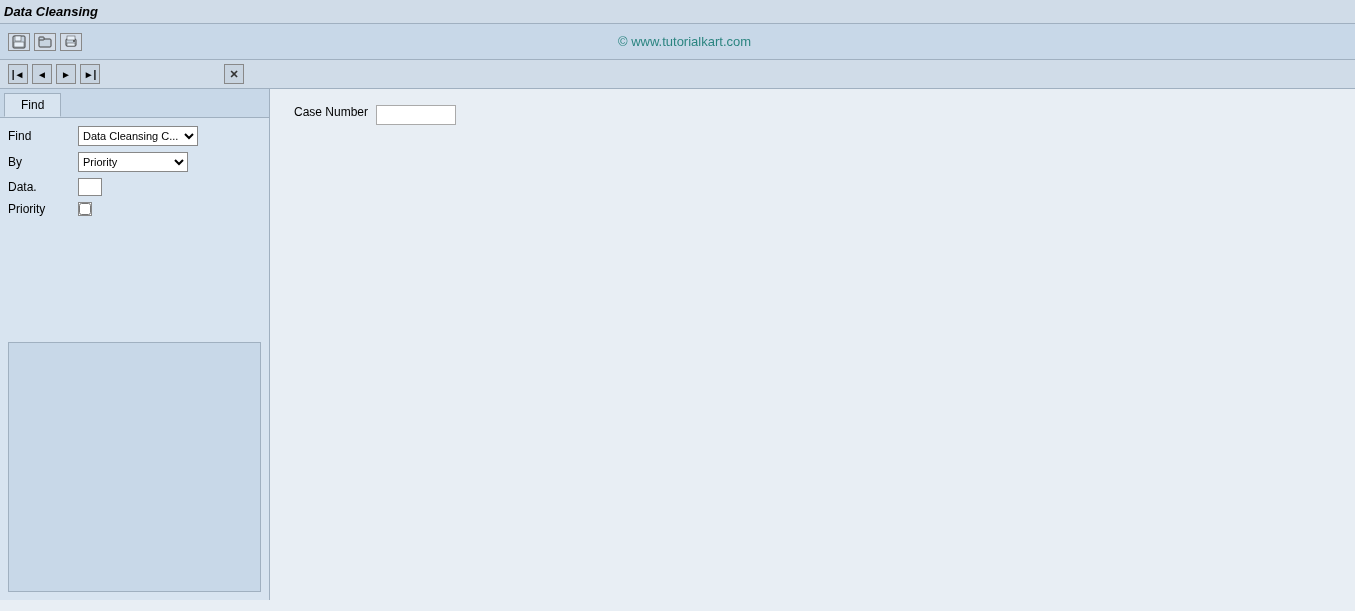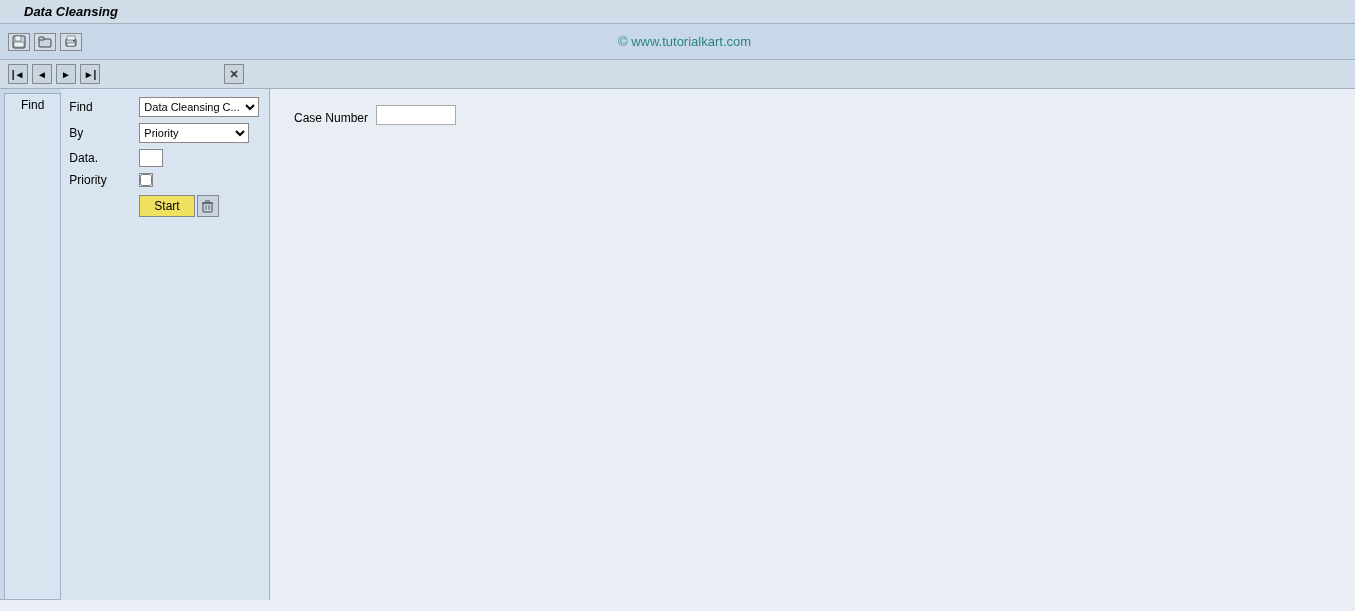--- a/index.html
+++ b/index.html
@@ -6,21 +6,21 @@
     body {
       font-family: Arial, sans-serif;
       font-size: 12px;
       background: #e8eef4;
       color: #000;
     }
 
     
     .title-bar {
       background: #d0dce8;
-      padding: 4px 24px;
+      padding: 4px 4px;
       font-weight: bold;
       font-size: 13px;
       font-style: italic;
       border-bottom: 1px solid #a0b0c0;
     }
 
     
     .toolbar-row {
       background: #c8d8e8;
       padding: 4px 8px;
@@ -101,21 +101,21 @@
       height: calc(611px - 100px);
     }
 
     
     .left-panel {
       width: 270px;
       background: #d8e4f0;
       border-right: 1px solid #a0b0c0;
       flex-shrink: 0;
       display: flex;
-      flex-direction: row;
+      flex-direction: column;
     }
 
     
     .tab-bar {
       display: flex;
       background: #c8d8e8;
       border-bottom: 1px solid #a0b0c0;
     }
 
     .tab {
@@ -216,21 +216,21 @@
 
     
     .right-panel {
       flex: 1;
       background: #e8eef4;
       padding: 16px 24px;
     }
 
     .case-number-row {
       display: flex;
-      align-items: flex-end;
+      align-items: flex-start;
       gap: 8px;
     }
 
     .case-number-label {
       font-size: 12px;
     }
 
     .case-number-input {
       border: 1px solid #aaa;
       background: #fff;
@@ -321,32 +321,20 @@
       </div>
 
       <div class="form-row">
         <div class="form-label">Priority</div>
         <div class="form-checkbox" style="display:flex;align-items:center;justify-content:center;">
           <input type="checkbox" style="margin: 0px; width: 12px; height: 12px;">
         </div>
       </div>
 
 
-      <div class="btn-row">
-        <button class="start-btn">Start</button>
-        <div class="delete-btn">
-          <svg width="13" height="13" viewBox="0 0 13 13" fill="none">
-            <rect x="2" y="3" width="9" height="9" rx="0.5" stroke="#444" stroke-width="1" fill="#c8d4e0"></rect>
-            <line x1="1" y1="3" x2="12" y2="3" stroke="#444" stroke-width="1"></line>
-            <line x1="4" y1="1" x2="9" y2="1" stroke="#444" stroke-width="1"></line>
-            <line x1="5" y1="5" x2="5" y2="10" stroke="#444" stroke-width="0.8"></line>
-            <line x1="8" y1="5" x2="8" y2="10" stroke="#444" stroke-width="0.8"></line>
-          </svg>
-        </div>
-      </div>
     </div>
 
     <div class="results-area" style="margin: 4px 8px 8px 8px; flex:1;"></div>
 
   </div>
 
   <div class="right-panel">
     <div class="case-number-row">
       <span class="case-number-label">Case Number</span>
       <input class="case-number-input" type="text" style="">

